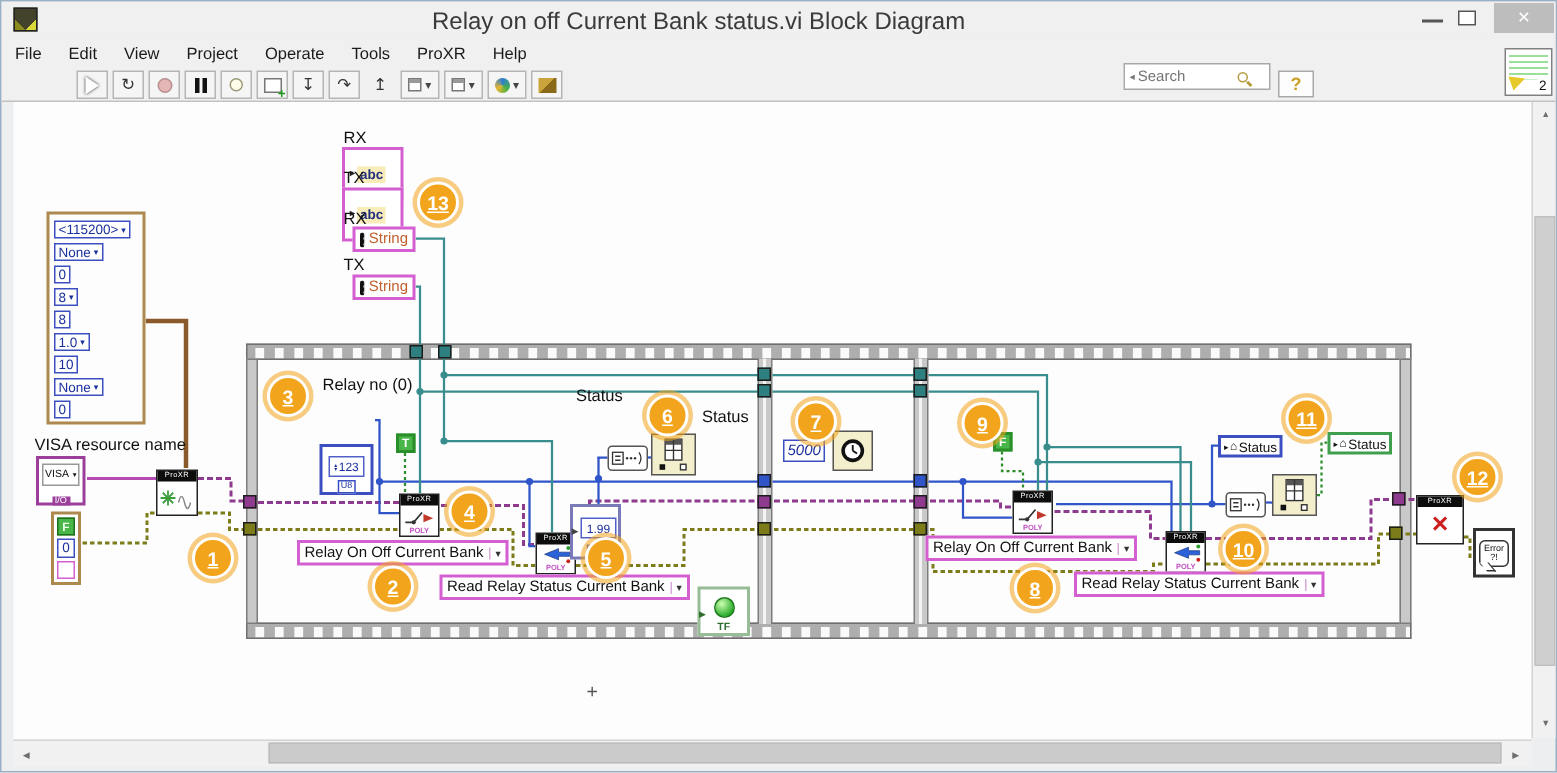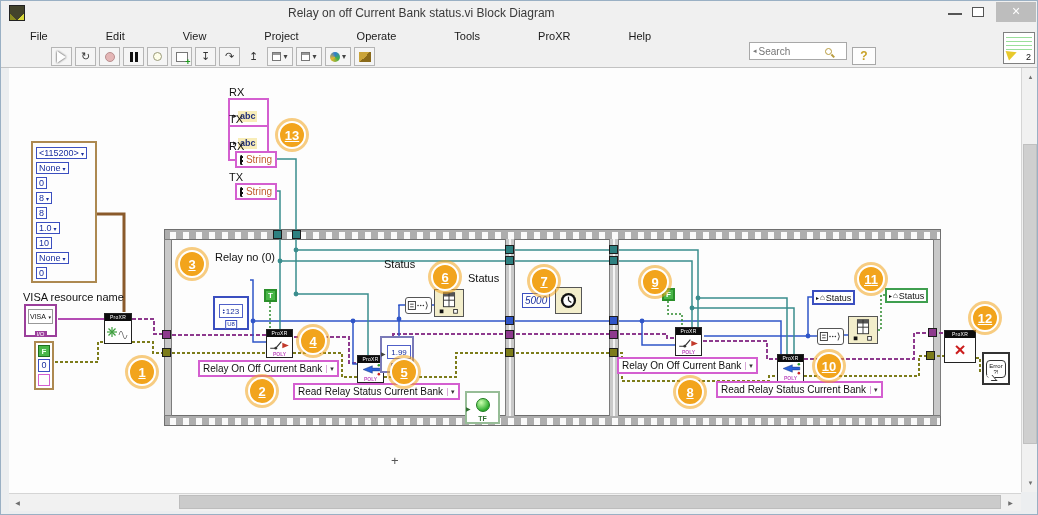--- a/index.html
+++ b/index.html
@@ -3,28 +3,28 @@
 <meta charset="utf-8">
 <style>
   * { margin:0; padding:0; box-sizing:border-box; }
   html,body { width:1038px; height:515px; }
   body { font-family:"Liberation Sans", sans-serif; background:#eceef0; position:relative;
          border:1px solid #9ab0c4; overflow:hidden; }
   .abs { position:absolute; }
 
   
   .titlebar { left:0; top:0; width:1038px; height:24px; background:#f0f0f0; }
-  .apptitle { left:287px; top:5px; font-size:12px; color:#3a3a3a; white-space:nowrap; }
+  .apptitle { left:287px; top:5px; font-size:16px; color:#3a3a3a; white-space:nowrap; }
   .appicon  { left:8px; top:4px; width:16px; height:16px; background:#43432b; border:1px solid #222;
               background-image:linear-gradient(45deg,#8a8a1f 25%,transparent 25%),linear-gradient(-45deg,#d9d93a 25%,transparent 25%); }
   .btn-min { left:947px; top:12px; width:14px; height:2px; background:#555; }
   .btn-max { left:971px; top:6px; width:12px; height:10px; border:1.5px solid #555; background:#fff; }
   .btn-close { left:995px; top:1px; width:40px; height:20px; background:#bdbdbd; color:#fff;
                font-size:14px; line-height:19px; text-align:center; }
-  .menubar { left:0; top:24px; width:1038px; height:21px; background:#f0f0f0; display:flex; align-items:center; padding-left:20px;gap:40px; }
+  .menubar { left:0; top:24px; width:1038px; height:21px; background:#f0f0f0; display:flex; align-items:center; padding-left:0; }
   .menuitem { font-size:11px; color:#1a1a1a; padding:2px 9px; }
   .toolbar { left:0; top:45px; width:1038px; height:22px; background:#f0f0f0; border-bottom:1px solid #c2c2c2; }
   .tbrow { left:50px; top:46px; display:flex; gap:3px; align-items:center; }
   .tb { width:21px; height:19px; border:1px solid #b5b5b5; background:#f5f5f5; display:flex;
         align-items:center; justify-content:center; font-size:11px; color:#333; }
   .tb.noborder { border-color:transparent; background:transparent; }
   .runarrow { width:0; height:0; border-left:9px solid #fdfdfd; border-top:6px solid transparent;
               border-bottom:6px solid transparent; filter:drop-shadow(0 0 1px #222); }
   .abortdot { width:10px; height:10px; border-radius:50%; background:#e4b6b6; border:1px solid #b98f8f; }
   .pausebars { display:flex; gap:2px; } .pausebars i { width:3px; height:10px; background:#111; }

